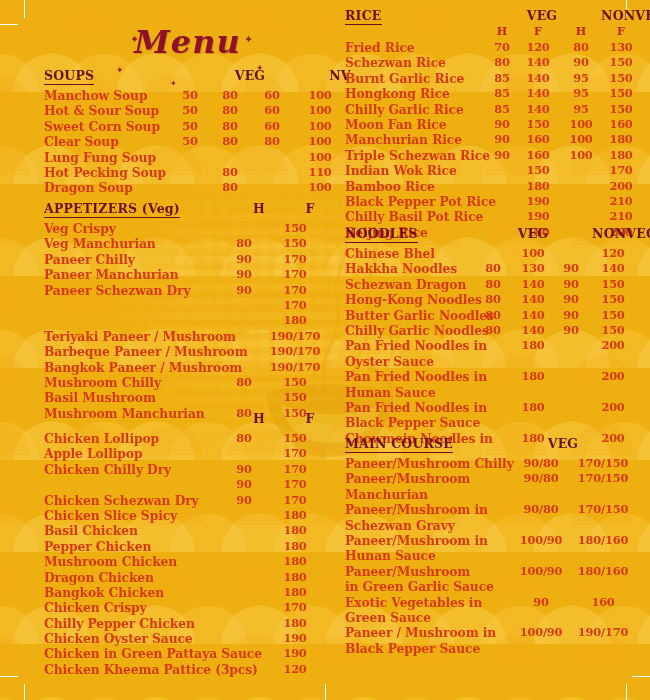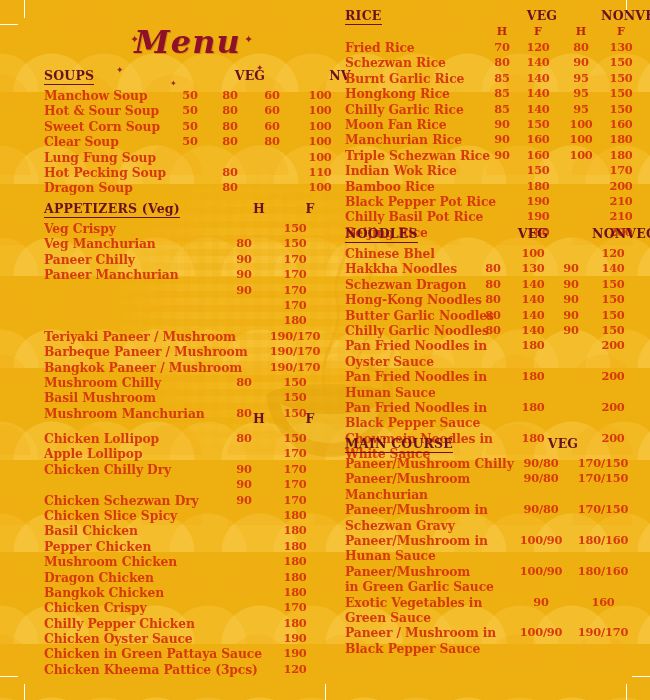--- a/index.html
+++ b/index.html
@@ -290,20 +290,21 @@
                 <span class="nm">Paneer Chilly</span>
                 <span class="pr" style="left: 178px; width: 52px;">90</span>
                 <span class="pr" style="left: 229px; width: 52px;">170</span>
               </div>
               <div class="row">
                 <span class="nm">Paneer Manchurian</span>
                 <span class="pr" style="left: 178px; width: 52px;">90</span>
                 <span class="pr" style="left: 229px; width: 52px;">170</span>
               </div>
               <div class="row">
+                <span class="nm">Paneer Schezwan Dry</span>
                 <span class="pr" style="left: 178px; width: 52px;">90</span>
                 <span class="pr" style="left: 229px; width: 52px;">170</span>
               </div>
               <div class="row">
                 <span class="pr" style="left: 229px; width: 52px;">170</span>
               </div>
               <div class="row">
                 <span class="pr" style="left: 229px; width: 52px;">180</span>
               </div>
               <div class="row">
@@ -581,23 +582,20 @@
                 <span class="pr" style="left: 246px; width: 52px;">200</span>
               </div>
               <div class="row">
                 <span class="nm">Black Pepper Sauce</span>
               </div>
               <div class="row">
                 <span class="nm">Chowmein Noodles in</span>
                 <span class="pr" style="left: 166px; width: 52px;">180</span>
                 <span class="pr" style="left: 246px; width: 52px;">200</span>
               </div>
-              <div class="row">
-                <span class="nm">White  Sauce</span>
-              </div>
             </div>
           </div>
           <div class="section" style="top: 436px;">
             <div class="sec-head">
               <span class="sec-title">MAIN COURSE</span>
               <span class="hcol" style="left: 200px; width: 44px;">VEG</span>
             </div>
             <div style="height: 3px;"></div>
             <div class="rows">
               <div class="row">

